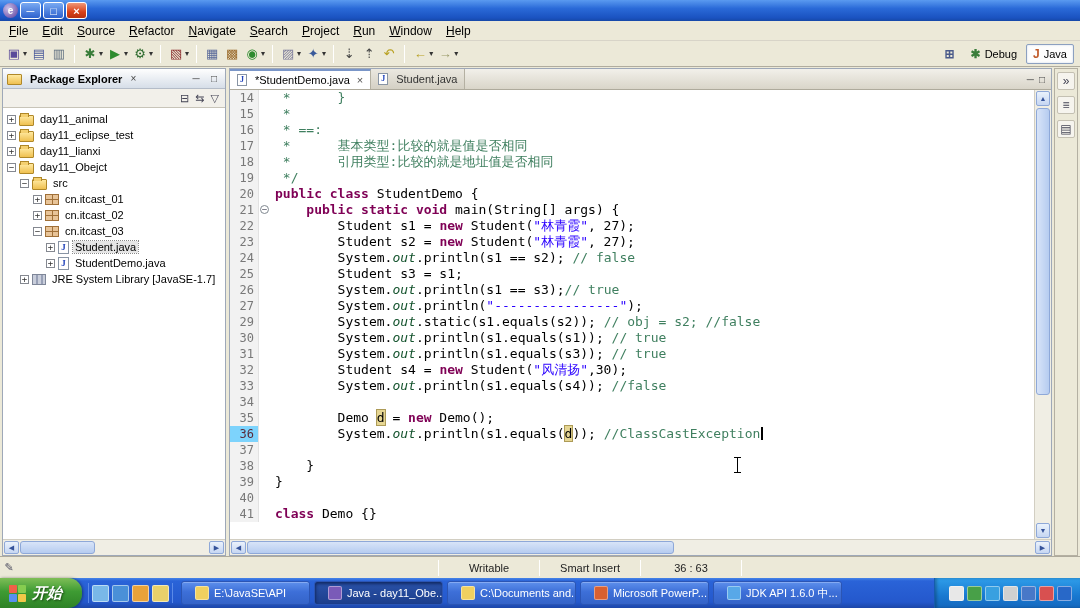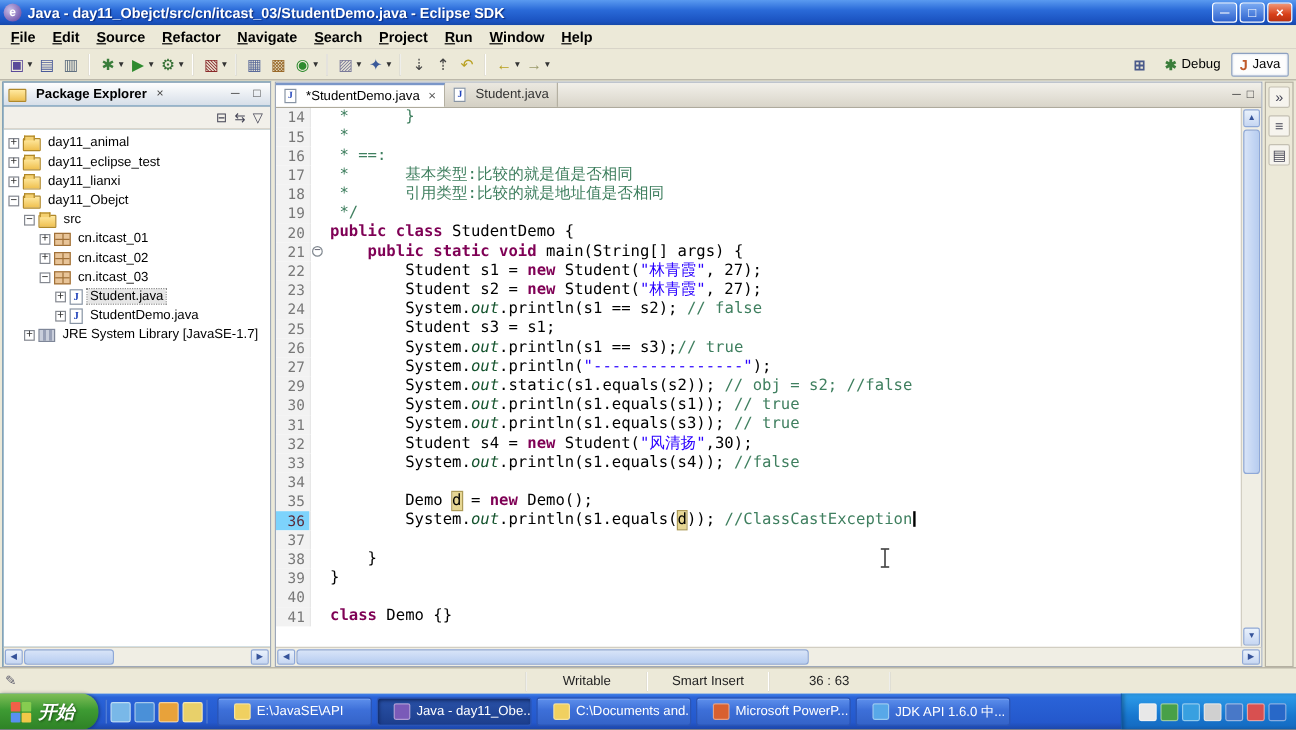--- a/index.html
+++ b/index.html
@@ -15,39 +15,39 @@
     display:flex; align-items:center; justify-content:center; font-size:10px; font-weight:bold; color:#fff; }
   .title-text { flex:1; margin-left:5px; font-size:12px; font-weight:bold; white-space:nowrap; overflow:hidden;
     text-shadow:1px 1px 1px #0A2A7A; }
   .win-btn { width:21px; height:17px; margin-left:2px; border:1px solid #fff; border-radius:3px;
     display:flex; align-items:center; justify-content:center; font-size:11px; font-weight:bold; color:#fff;
     background:linear-gradient(180deg,#7AAAF2,#2E62CE); }
   .win-btn.close { background:linear-gradient(180deg,#F09878,#D84018 60%,#B83010); }
 
   .menubar { height:20px; display:flex; align-items:center; padding-left:2px; background:#ECE9D8;
     border-bottom:1px solid #D8D4C8; font-size:12px; color:#000; }
-  .menu-item { padding:2px 7px;font-weight:bold; }
+  .menu-item { padding:2px 7px; }
   .menu-item u { text-decoration:underline; }
 
   .toolbar { height:26px; display:flex; align-items:center; padding:0 2px; background:#ECE9D8;
     border-bottom:1px solid #B0AC9E; }
   .tb-group { display:flex; align-items:center; padding:0 2px; }
   .tb-sep { width:1px; height:18px; background:#9A968A; border-right:1px solid #FFFFFF; margin:0 3px; }
   .tb-btn { height:22px; display:flex; align-items:center; padding:0 2px; border-radius:2px; }
   .tb-glyph { width:16px; height:16px; display:flex; align-items:center; justify-content:center; font-size:13px; }
   .dd { font-size:8px; color:#333; margin-left:1px; }
   .persp-bar { margin-left:auto; display:flex; align-items:center; gap:2px; padding-right:4px; }
   .persp-btn { display:flex; align-items:center; gap:4px; font-size:11px; padding:2px 6px; border:1px solid transparent; border-radius:2px; }
   .persp-btn.active { background:#FDFDFD; border:1px solid #8CA0C0; box-shadow:inset 0 0 2px #C8D4E8; }
   .persp-glyph { font-weight:bold; font-size:12px; }
 
   
   .main { position:absolute; top:68px; left:2px; right:2px; bottom:22px; display:flex; }
 
-  .left-panel { width:224px; display:flex; flex-direction:column; border:1px solid #9EA8B8; background:#0369a1; }
+  .left-panel { width:224px; display:flex; flex-direction:column; border:1px solid #9EA8B8; background:#a3a3a3; }
   .panel-header { height:20px; display:flex; align-items:center; gap:4px; padding:0 4px;
     background:linear-gradient(180deg,#FEFEFE,#D6DEE8); border-bottom:1px solid #B4BCC8; font-size:11px; }
   .ph-title { font-weight:bold; }
   .ph-btn { margin-left:auto; }
   .ph-ico { width:14px; text-align:center; color:#444; font-size:10px; }
   .panel-toolbar { height:19px; display:flex; align-items:center; justify-content:flex-end; gap:6px; padding:0 6px;
     background:#F2F0EA; border-bottom:1px solid #C8C4B8; color:#445; font-size:11px; }
   .tree { flex:1; overflow:hidden; padding-top:3px; font-size:11px; background:#fff; }
   .tree-row { height:16px; display:flex; align-items:center; white-space:nowrap; }
   .tree-row.selected .tree-label { background:#E6E6E6; outline:1px dotted #8A8A8A; }
@@ -156,21 +156,20 @@
   .ibeam::before { top:-1px; } .ibeam::after { bottom:-1px; }
 </style>
 </head>
 <body>
 
 <div class="screen">
   <div class="window">
 
     <div class="titlebar">
       <span class="app-icon">e</span>
-      <span class="title-text">Java - day11_Obejct/src/cn/itcast_03/StudentDemo.java - Eclipse SDK</span>
       <span class="win-btn">─</span>
       <span class="win-btn">□</span>
       <span class="win-btn close">×</span>
     </div>
 
     <div class="menubar">
         <div class="menu-item"><u>F</u>ile</div>
         <div class="menu-item"><u>E</u>dit</div>
         <div class="menu-item"><u>S</u>ource</div>
         <div class="menu-item"><u>R</u>efactor</div>

